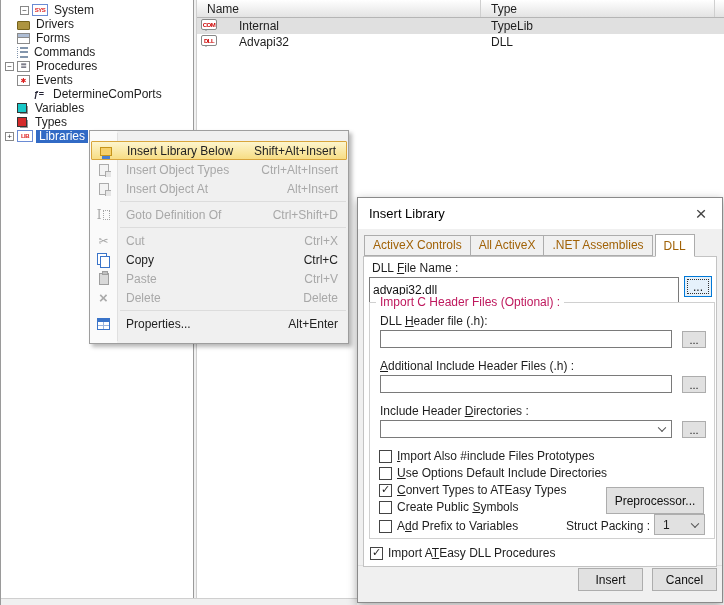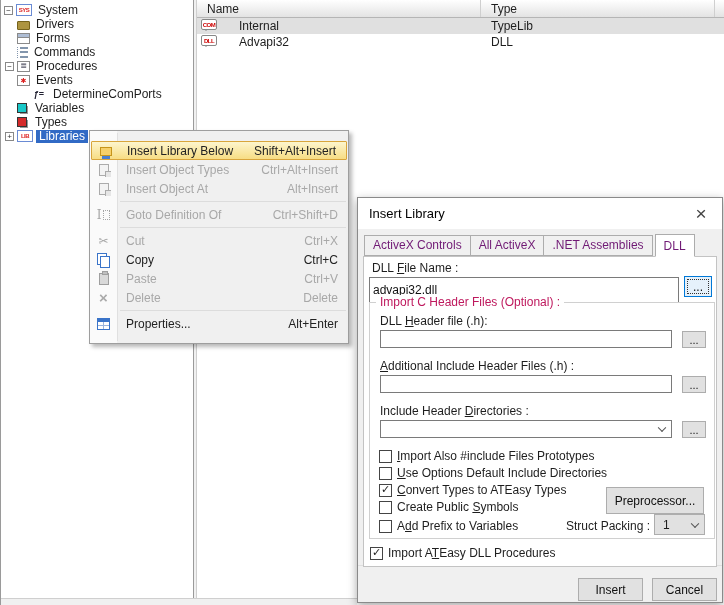--- a/index.html
+++ b/index.html
@@ -3,21 +3,21 @@
 <meta charset="utf-8">
 <style>
   html,body{margin:0;padding:0;background:#fff;}
   *{box-sizing:border-box;}
   .screen{position:relative;width:724px;height:605px;background:#fff;overflow:hidden;
           font-family:"Liberation Sans","DejaVu Sans",sans-serif;font-size:12px;color:#1e1e1e;
           border-left:1px solid #9a9a9a;}
   
   .tree-panel{position:absolute;left:0;top:0;width:192px;height:598px;background:#fff;padding-top:3px;}
   .trow{display:flex;align-items:center;height:14px;gap:3px;white-space:nowrap;cursor:default;}
-  .lvl0{padding-left:3px}.lvl1{padding-left:4px}.lvl2{padding-left:30px}
+  .lvl0{padding-left:19px}.lvl1{padding-left:4px}.lvl2{padding-left:30px}
   .expander{flex:none;width:9px;height:9px;border:1px solid #888;background:#fff;position:relative;font-size:8px;line-height:7px;text-align:center;color:#333;}
   .expander.minus::before{content:'−';position:absolute;left:0;right:0;top:0;}
   .expander.plus::before{content:'+';position:absolute;left:0;right:0;top:0;}
   .exp-spacer{flex:none;width:9px;height:9px;}
   .tlabel{padding:0 3px;line-height:13px;}
   .trow.selected .tlabel{background:#316ac5;color:#fff;}
   
   .ti{flex:none;display:inline-flex;align-items:center;justify-content:center;overflow:hidden;}
   .ti-badge{width:16px;height:12px;background:#fff;border:1px solid #6a8bd4;font-size:6px;font-weight:bold;color:#d22;line-height:1;letter-spacing:-0.5px;}
   .ti-folder{width:13px;height:9px;background:#ad9440;border:1px solid #76631c;border-radius:1px;position:relative;margin-top:2px;}
@@ -82,21 +82,21 @@
   .ic-props{width:13px;height:12px;border:1px solid #3a74c9;background:linear-gradient(#3a74c9 0 3px,#fff 3px);position:relative;}
   .ic-props::before{content:'';position:absolute;left:0;right:0;top:6px;height:1px;background:#9ab4dd;}
   .ic-props::after{content:'';position:absolute;left:5px;top:3px;bottom:0;width:1px;background:#9ab4dd;}
   
   .dialog{position:absolute;left:356px;top:197px;width:366px;height:406px;background:#f0f0f0;border:1px solid #8a8a8a;
           box-shadow:0 3px 9px rgba(0,0,0,.35);z-index:40;}
   .dlg-title{position:absolute;left:0;top:0;right:0;height:31px;background:#fff;display:flex;align-items:center;padding-left:11px;font-size:13px;color:#000;}
   .dlg-close{position:absolute;right:6px;top:2px;width:30px;height:27px;display:flex;align-items:center;justify-content:center;
              font-size:19px;font-weight:300;color:#444;cursor:default;}
   .tabs{position:absolute;left:6px;top:37px;height:21px;display:flex;align-items:flex-end;z-index:3;}
-  .tab{padding:3px 8px;border:1px solid #acacac;border-left:none;background:#f0f0f0;color:#701a75;line-height:13px;}
+  .tab{padding:3px 8px;border:1px solid #acacac;border-left:none;background:#f0f0f0;color:#a16207;line-height:13px;}
   .tab:first-child{border-left:1px solid #acacac;}
   .tab.selected{background:#fff;border:1px solid #acacac;border-bottom:1px solid #fff;padding-top:5px;margin-bottom:-1px;margin-left:2px;}
   .tabpage{position:absolute;left:5px;top:58px;width:354px;height:311px;background:#fff;border:1px solid #c3c3c3;z-index:2;}
   .lbl{position:absolute;white-space:nowrap;color:#1e1e1e;}
   .tinput{position:absolute;height:19px;background:#fff;border:1px solid #7a7a7a;font-family:inherit;font-size:12px;padding:12px 3px;color:#111;}
   .btn{background:#e1e1e1;border:1px solid #adadad;display:flex;align-items:center;justify-content:center;color:#111;cursor:default;}
   .browse-lg{position:absolute;left:320px;top:19px;width:28px;height:21px;}
   .browse-lg.focused{border:1px solid #0078d7;outline:1px dotted #333;outline-offset:-4px;background:#e5f1fb;}
   .groupbox{position:absolute;left:5px;top:45px;width:346px;height:237px;border:1px solid #d0d0d0;}
   .legend{position:absolute;top:-8px;left:6px;background:#fff;padding:0 4px;white-space:nowrap;color:#be185d;}
@@ -104,21 +104,21 @@
   .browse-sm{position:absolute;left:312px;width:24px;height:17px;font-size:11px;}
   .combo{position:relative;}
   .chev{position:absolute;right:6px;top:50%;width:6px;height:6px;border-right:1px solid #555;border-bottom:1px solid #555;transform:translateY(-70%) rotate(45deg);}
   .cbrow{position:absolute;display:flex;align-items:center;gap:5px;white-space:nowrap;}
   .cb{flex:none;width:13px;height:13px;border:1px solid #444;background:#fff;display:flex;align-items:center;justify-content:center;}
   .cb .mark{font-size:11px;font-weight:bold;color:#222;line-height:1;margin-top:-1px;}
   .preproc-btn{position:absolute;left:236px;top:184px;width:98px;height:27px;}
   .struct-lbl{position:absolute;left:160px;top:216px;width:120px;text-align:right;}
   .struct-combo{position:absolute;left:284px;top:211px;width:51px;height:21px;background:#e1e1e1;border:1px solid #adadad;display:flex;align-items:center;padding-left:8px;}
   .btnbar{position:absolute;left:0;right:0;bottom:0;height:37px;background:#f0f0f0;border-top:1px solid #dfdfdf;}
-  .dlg-btn{position:absolute;top:12px;width:65px;height:23px;}
+  .dlg-btn{position:absolute;top:2px;width:65px;height:23px;}
   .dlg-btn.insert{left:220px;}
   .dlg-btn.cancel{left:294px;}
   u{text-decoration:underline;}
 </style>
 </head>
 <body>
 
 <div class="screen">
 
   <div class="tree-panel">

